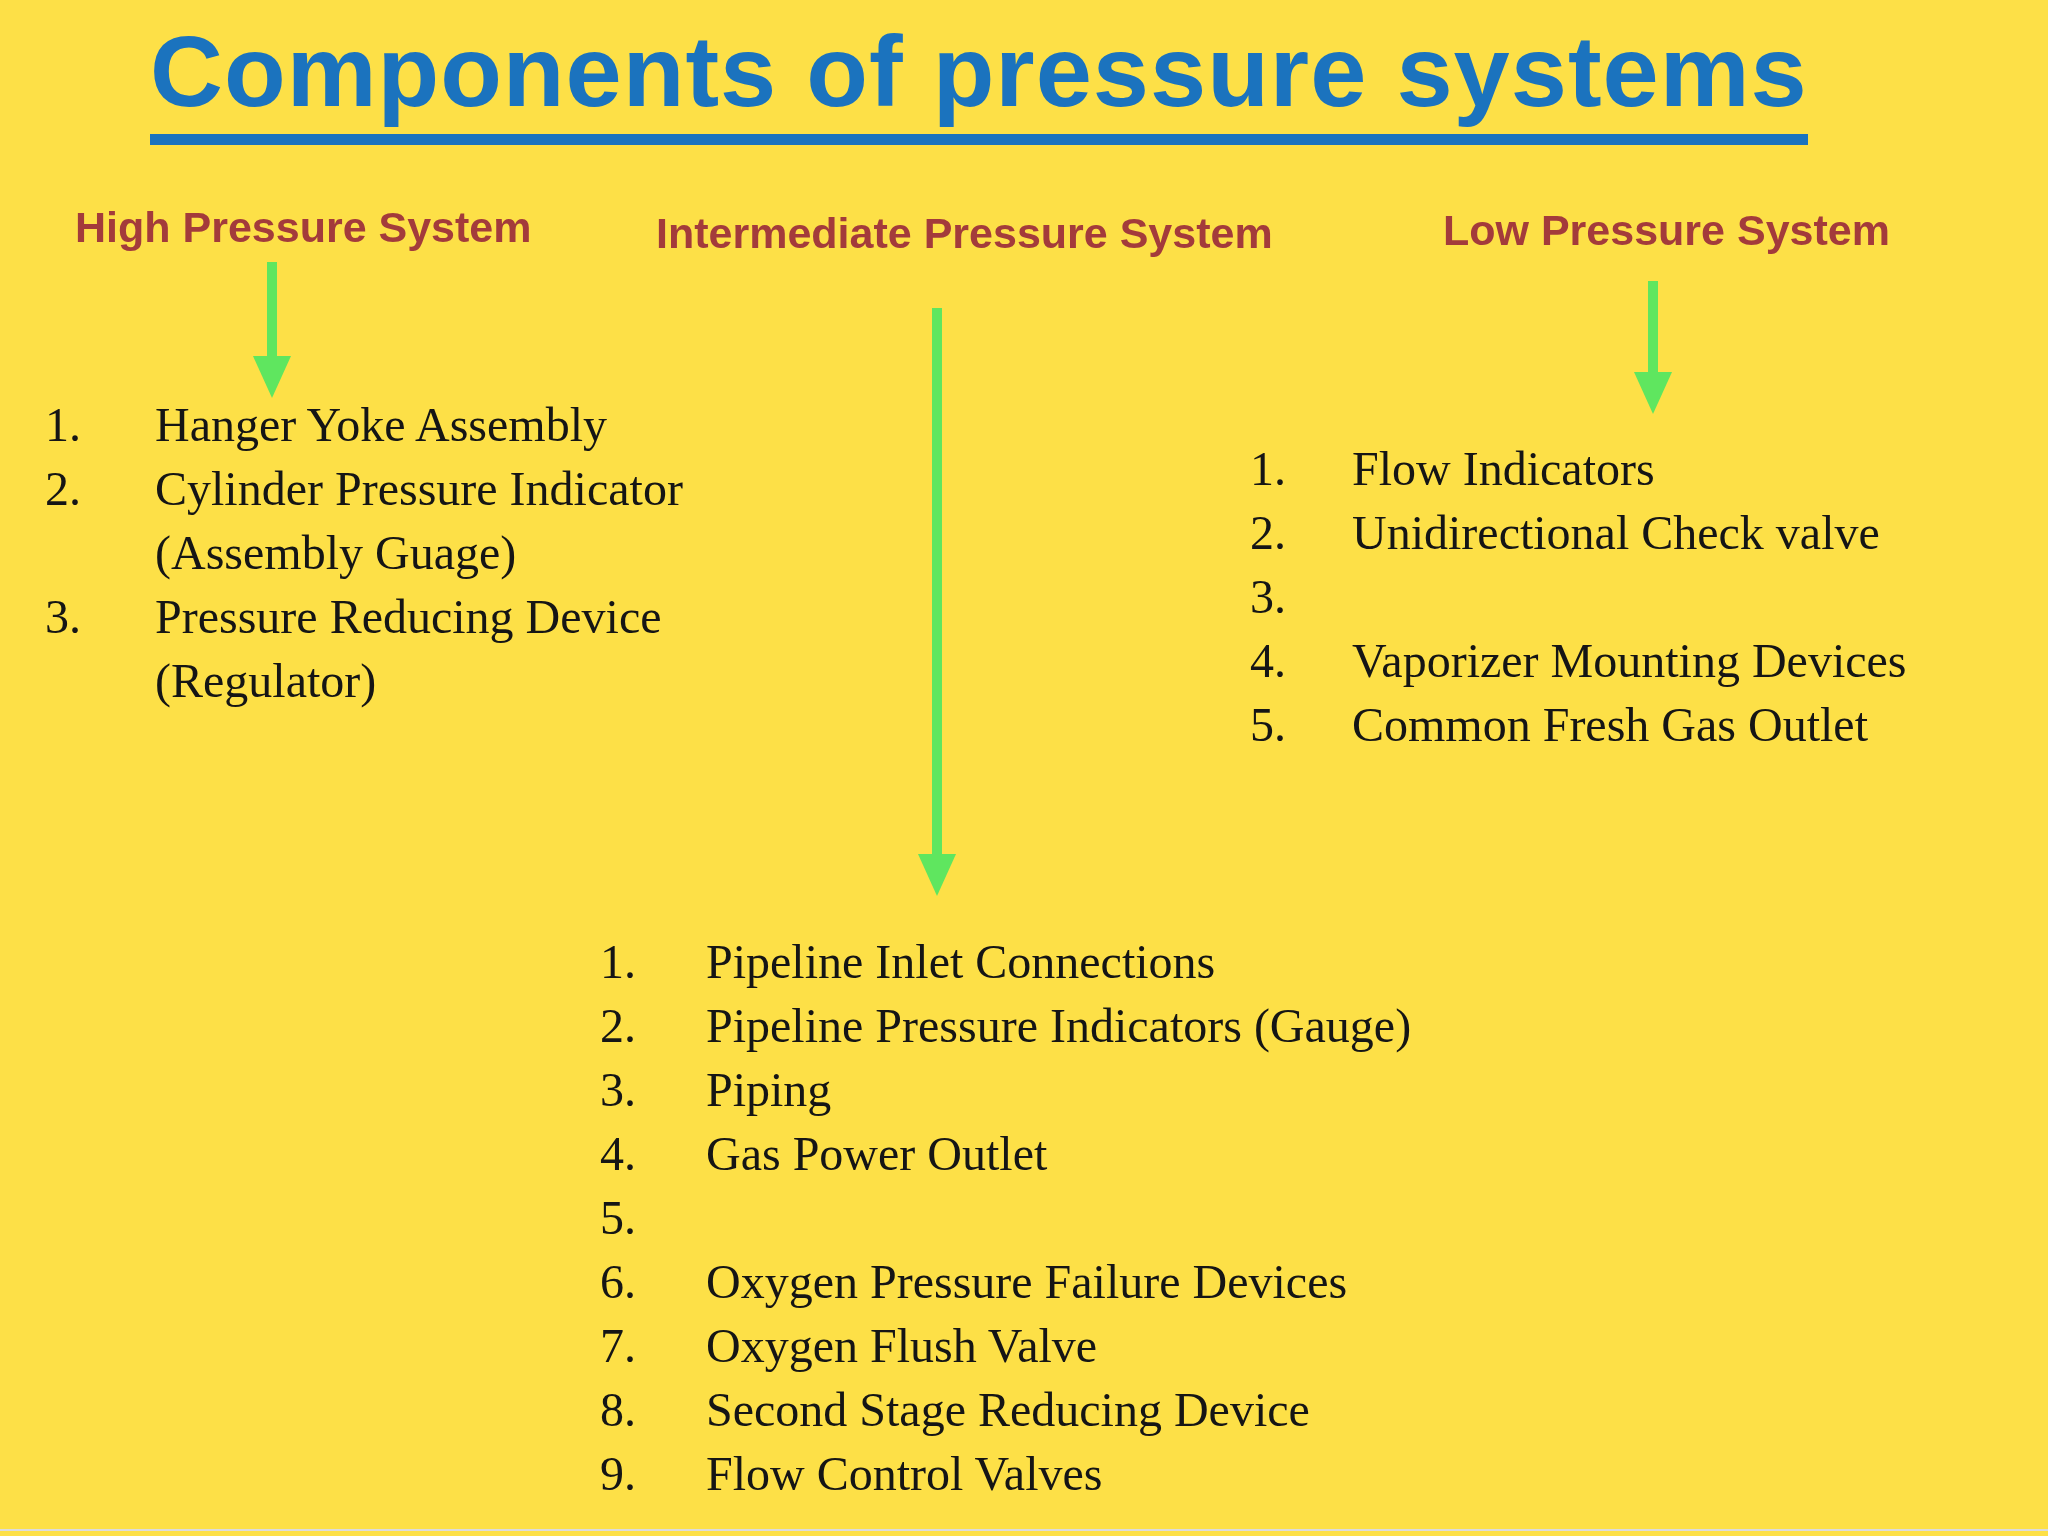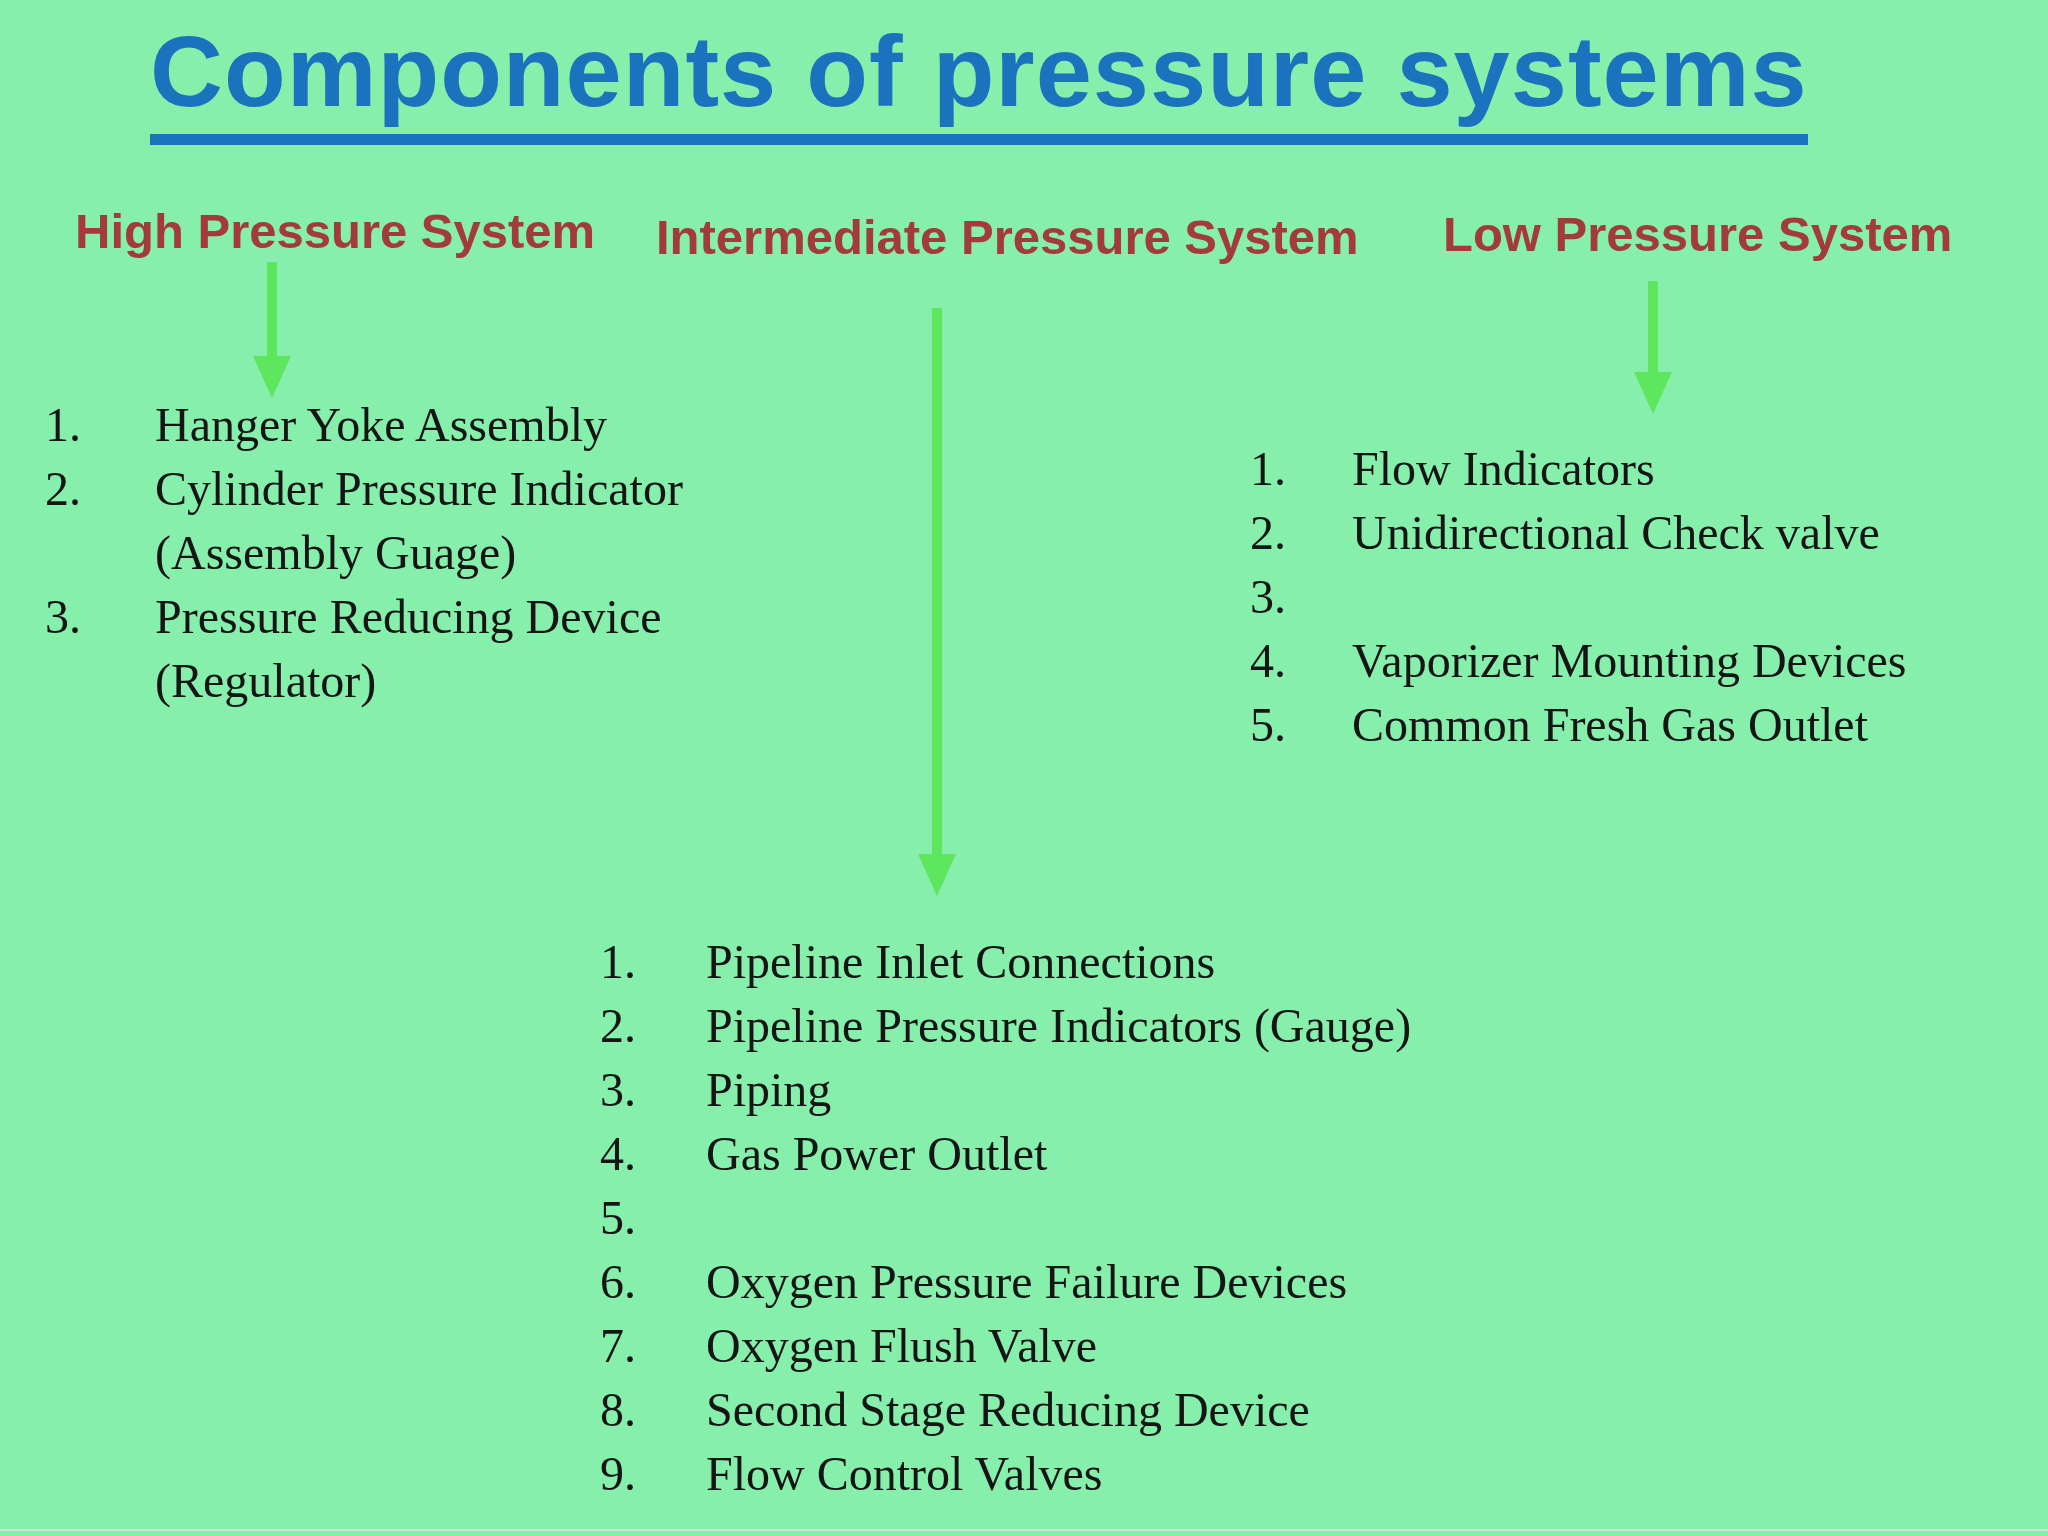--- a/index.html
+++ b/index.html
@@ -1,20 +1,20 @@
 <!DOCTYPE html>
 <html><head>
 <meta charset="utf-8">
 <style>
   html, body { margin: 0; padding: 0; background: #ffffff; }
   .canvas {
     position: relative;
     width: 2048px;
     height: 1536px;
-    background: #86efac;
+    background: #fde047;
     overflow: hidden;
     font-family: "Liberation Sans", sans-serif;
   }
 
   
   .title {
     position: absolute;
     left: 150px;
     top: 14px;
     display: inline-block;
@@ -26,21 +26,21 @@
     border-bottom: 11px solid #1B73BE;
     padding-bottom: 5px;
     white-space: nowrap;
   }
 
   
   .hdr {
     position: absolute;
     font-family: "Liberation Sans", sans-serif;
     font-weight: bold;
-    font-size: 49px;
+    font-size: 43px;
     color: #A33B3B;
     white-space: nowrap;
   }
   .hdr-high { left: 75px;   top: 203px; }
   .hdr-int  { left: 656px;  top: 209px; }
   .hdr-low  { left: 1443px; top: 206px; }
 
   
   .arrow { position: absolute; width: 38px; }
   .arrow .shaft {

